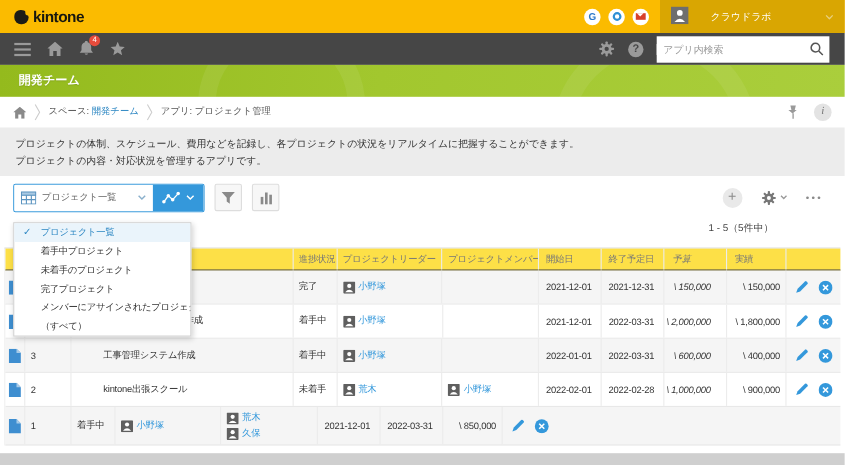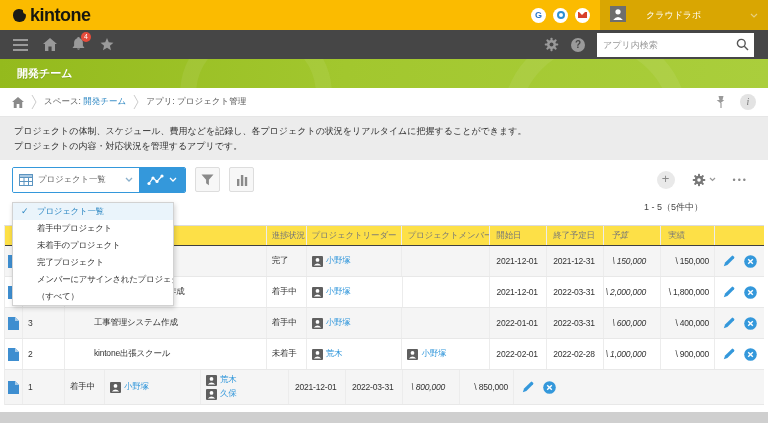--- a/index.html
+++ b/index.html
@@ -6,21 +6,21 @@
   html,body { width: 768px; height: 423px; overflow: hidden; }
   body {
     font-family: "Liberation Sans", "DejaVu Sans", sans-serif;
     background: #fff; position: relative; font-size: 9px; color:#333;
   }
   
   .hdr { height:30px; background:#fbbb00; display:flex; align-items:center; }
   .logo { display:flex; align-items:center; gap:4px; margin-left:13px; }
   .logo-blob { width:13px; height:13px; background:#1c1c16; border-radius:45% 55% 50% 50%; position:relative; }
   .logo-blob::after { content:""; position:absolute; right:-1px; top:1px; width:4px; height:4px; background:#fbbb00; border-radius:0 50% 0 60%; }
-  .logo-text { font-size:18px; font-weight:bold; color:#17170f; letter-spacing:-0.5px; }
+  .logo-text { font-size:14px; font-weight:bold; color:#17170f; letter-spacing:-0.5px; }
   .hdr-right { margin-left:auto; display:flex; align-items:center; height:100%; }
   .app-circles { display:flex; gap:7px; margin-right:10px; }
   .app-circle { width:15px; height:15px; border-radius:50%; background:#fff; display:flex; align-items:center; justify-content:center; font-size:9px; font-weight:bold; }
   .app-circle.g { color:#2c77c9; }
   .ring { width:8px; height:8px; border:2.5px solid #2c8fd4; border-radius:50%; }
   .mailglyph { width:9px; height:6px; background:#d8402a; position:relative; }
   .mailglyph::after { content:""; position:absolute; left:1px; top:0; border-left:3.5px solid transparent; border-right:3.5px solid transparent; border-top:3px solid #fff; left:1px; }
   .user-box { background:#d9a602; height:100%; width:168px; display:flex; align-items:center; padding:0 10px; gap:20px; }
   .avatar { flex:none; }
   .user-name { color:#fff; font-size:9px; }
@@ -553,21 +553,20 @@
                     <circle cx="5.5" cy="3.9" r="1.9" fill="#fff"></circle>
                     <path d="M1.8 9.6 q3.7 -4.4 7.4 0 z" fill="#fff"></path>
                   </svg>
                 </span>
                 <span>久保</span>
               </span>
             </span>
           </div>
           <div class="td c-start">2021-12-01</div>
           <div class="td c-end">2022-03-31</div>
-          <div class="td c-budget">\ 800,000</div>
           <div class="td c-actual">\ 850,000</div>
           <div class="td c-actions">
             <span class="act-ico">
               <svg width="12" height="12" viewBox="0 0 12 12">
                 <path d="M0.8 11.2 l1.3 -3.6 L8.8 0.9 a1 1 0 0 1 1.4 0 l0.9 0.9 a1 1 0 0 1 0 1.4 L4.4 9.9 z" fill="#3498db"></path>
               </svg>
             </span>
             <span class="act-ico">
               <svg width="13" height="13">
                 <circle cx="6.5" cy="6.5" r="6.3" fill="#3498db"></circle>

